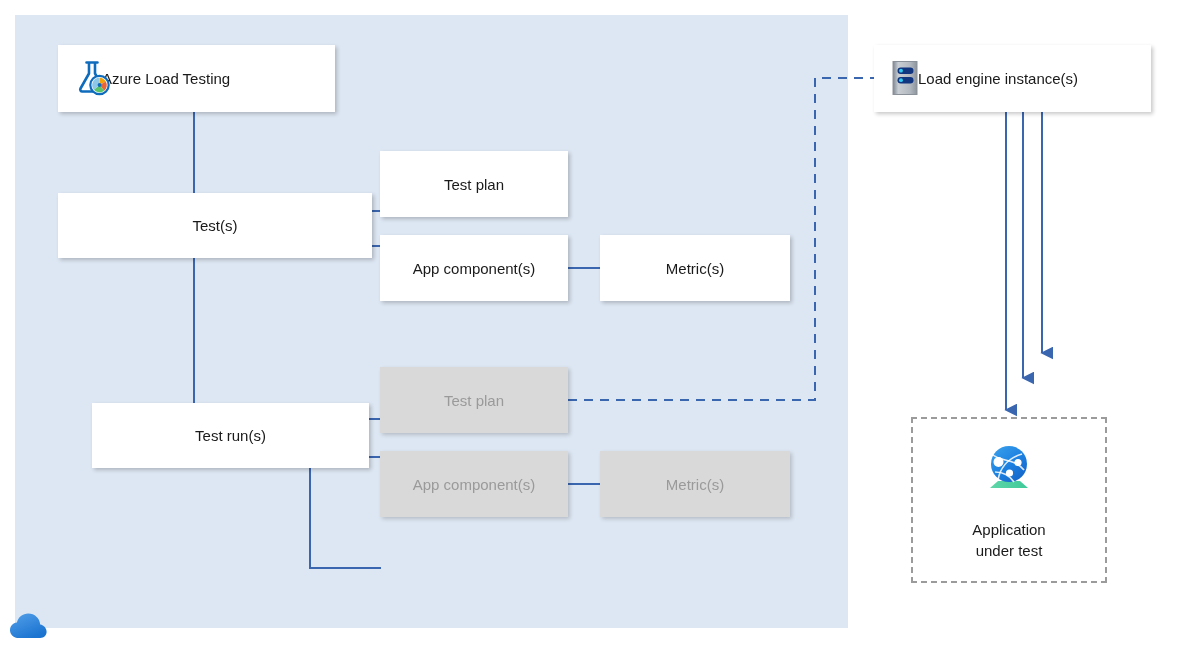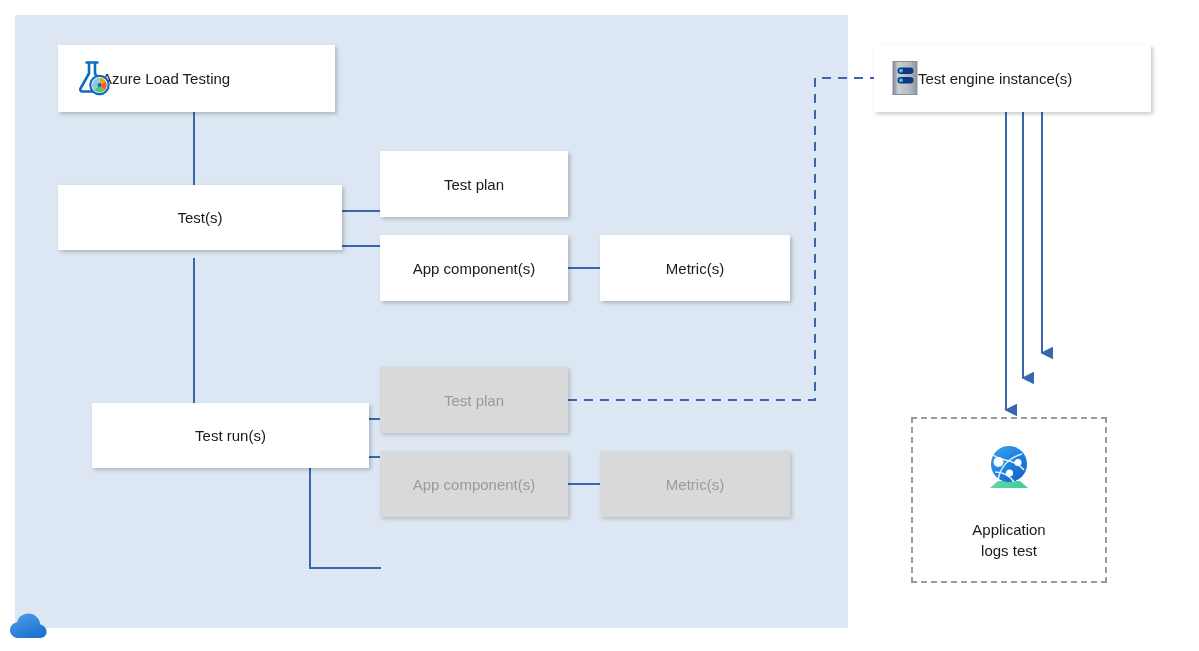--- a/index.html
+++ b/index.html
@@ -163,21 +163,21 @@
         <path d="M27.5 27.5 L27.5 20.2 A7.3 7.3 0 0 1 33.8 24 z" fill="#f0a30a"></path>
         <path d="M27.5 27.5 L33.8 24 A7.3 7.3 0 0 1 32.2 33.2 z" fill="#e8653a"></path>
         <path d="M27.5 27.5 L32.2 33.2 A7.3 7.3 0 0 1 21.9 32.2 z" fill="#5ac46a"></path>
         <path d="M27.5 27.5 L21.9 32.2 A7.3 7.3 0 0 1 27.5 20.2 z" fill="#8ec8e8"></path>
         <circle cx="27.5" cy="27.5" r="1.9" fill="#0f6cbd"></circle>
       </svg>
     </span>
     <span class="label">Azure Load Testing</span>
   </div>
 
-  <div class="node center" style="left:58px; top:185px; width:284px; height:65px;">
+  <div class="node center" style="left:58px; top:193px; width:314px; height:65px;">
     <span class="label">Test(s)</span>
   </div>
 
   <div class="node center" style="left:380px; top:151px; width:188px; height:66px;">
     <span class="label">Test plan</span>
   </div>
 
   <div class="node center" style="left:380px; top:235px; width:188px; height:66px;">
     <span class="label">App component(s)</span>
   </div>
@@ -214,21 +214,21 @@
             <stop offset="100%" stop-color="#8d949c"></stop>
           </linearGradient>
         </defs>
         <rect x="5" y="4" width="24" height="33" fill="url(#srvGrad)" stroke="#8b9199" stroke-width="1"></rect>
         <rect x="9.5" y="10" width="16" height="6.4" rx="3.2" fill="#11357f"></rect>
         <circle cx="13" cy="13.2" r="1.9" fill="#32c8f0"></circle>
         <rect x="9.5" y="19.5" width="16" height="6.4" rx="3.2" fill="#11357f"></rect>
         <circle cx="13" cy="22.7" r="1.9" fill="#32c8f0"></circle>
       </svg>
     </span>
-    <span class="label">Test engine instance(s)</span>
+    <span class="label">Load engine instance(s)</span>
   </div>
 
   <div class="dashed-box" style="left:911px; top:417px; width:196px; height:166px;"></div>
 
   <div class="app-wrap" style="left:911px; top:417px; width:196px; height:166px;">
     <span>
       <svg width="58" height="56" viewBox="0 0 58 56">
         <defs>
           <linearGradient id="globeGrad" x1="0.1" y1="0" x2="0.9" y2="1">
             <stop offset="0%" stop-color="#3aa0ea"></stop>
@@ -245,21 +245,21 @@
         <path d="M12 16 C20 24 34 20 44 32" fill="none" stroke="#ffffff" stroke-width="1.7" opacity="0.85"></path>
         <path d="M18 42 C20 30 28 20 42 16" fill="none" stroke="#ffffff" stroke-width="1.7" opacity="0.85"></path>
         <path d="M15 34 C24 34 30 38 34 44" fill="none" stroke="#ffffff" stroke-width="1.7" opacity="0.85"></path>
         <circle cx="18.5" cy="24" r="5" fill="#ffffff"></circle>
         <circle cx="38" cy="24.5" r="3.6" fill="#ffffff"></circle>
         <circle cx="29.5" cy="35" r="3.6" fill="#ffffff"></circle>
       </svg>
     </span>
     <span class="app-label">
       <span>Application</span><br>
-      <span>logs test</span>
+      <span>under test</span>
     </span>
   </div>
 
   <span class="cloud-icon">
     <svg width="44" height="32" viewBox="0 0 44 32">
       <defs>
         <linearGradient id="cloudGrad" x1="0" y1="0" x2="0.6" y2="1">
           <stop offset="0%" stop-color="#54a0ea"></stop>
           <stop offset="100%" stop-color="#1b74d0"></stop>
         </linearGradient>

